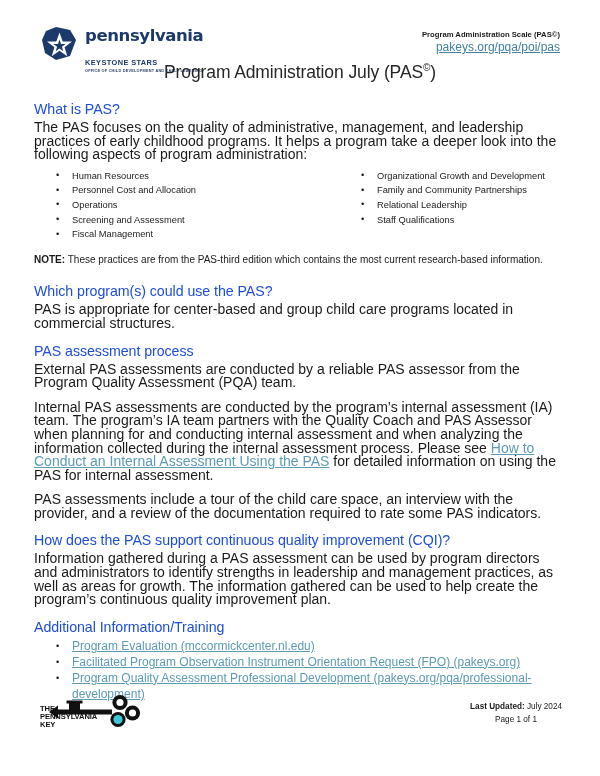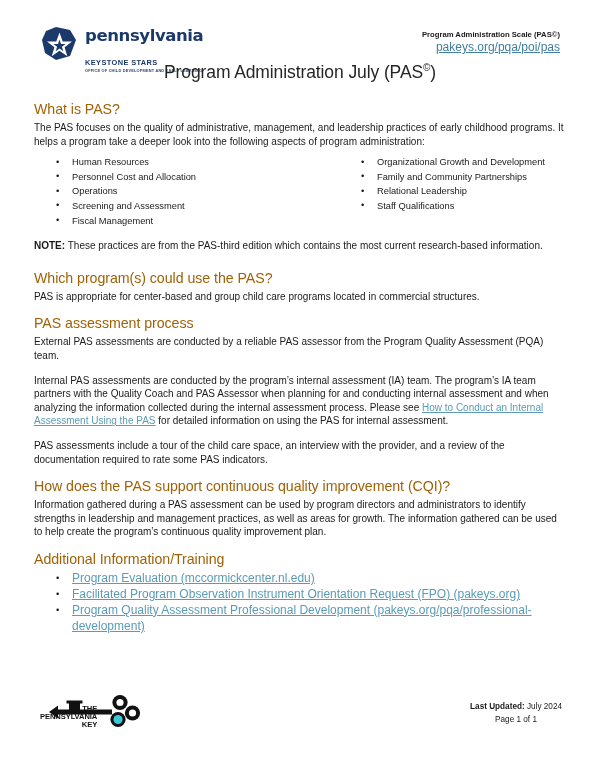--- a/index.html
+++ b/index.html
@@ -110,29 +110,29 @@
   }
 
   
   .content {
     position: absolute;
     top: 100px;
     left: 34px;
     width: 532px;
   }
   h2.section-h {
-    color: #a16207;
+    color: #1d4ed8;
     font-weight: normal;
     font-size: 14.2px;
     margin: 0 0 3px 0;
     letter-spacing: -0.05px;
     line-height: 18px;
   }
   p.body-p {
-    font-size: 10px;
+    font-size: 14px;
     line-height: 13.6px;
     margin: 0 0 11px 0;
     color: #1a1a1a;
     text-align: left;
   }
   p.tight { margin-bottom: 7px; }
   .note-p {
     font-size: 10px;
     line-height: 13.6px;
     margin: 0 0 16px 0;
@@ -202,21 +202,20 @@
     bottom: 30px;
     width: 600px;
     height: 52px;
   }
   .key-logo {
     position: absolute;
     left: 36px;
     top: 0px;
     width: 108px;
     height: 46px;
-    text-align: right;
   }
   .key-text {
     position: absolute;
     left: 4px;
     top: 11px;
     font-family: "Liberation Sans", sans-serif;
     font-weight: bold;
     font-size: 7.6px;
     line-height: 8.2px;
     color: #111;

